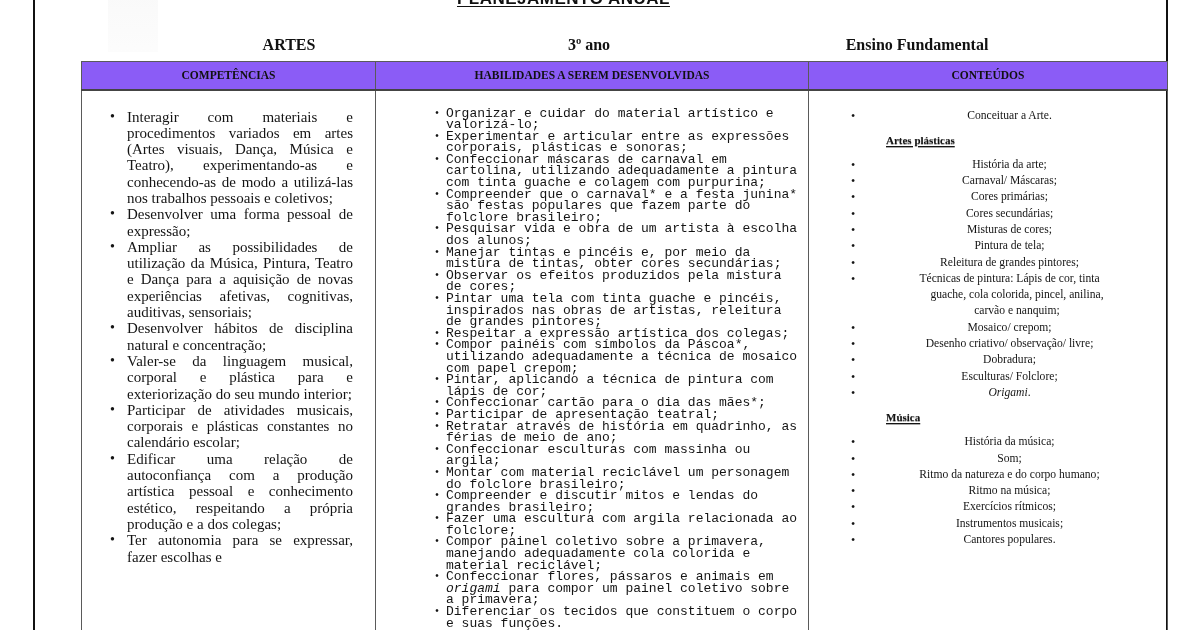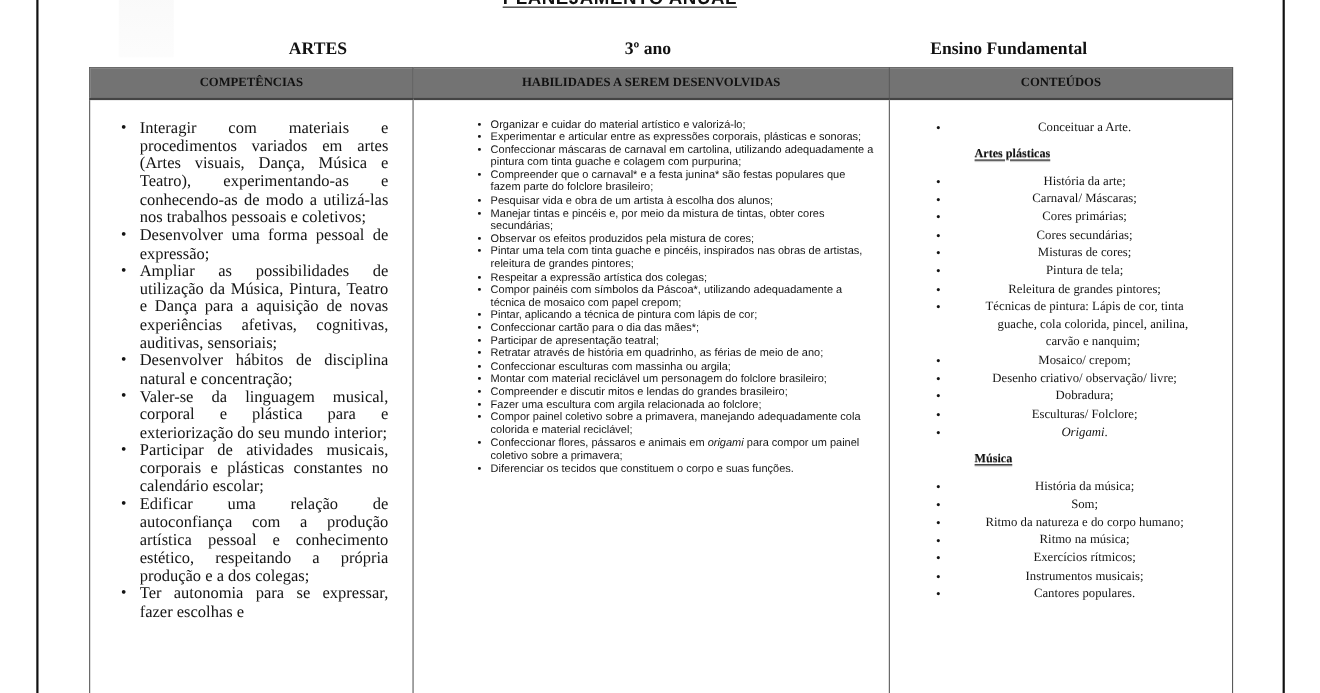--- a/index.html
+++ b/index.html
@@ -29,48 +29,48 @@
     }
     .sub-subject { left: 289px; }
     .sub-grade { left: 589px; }
     .sub-level { left: 917px; }
 
     .plan-table {
       position: absolute; left: 81px; top: 61px; width: 1039px; height: 600px;
       border: 1px solid #5a5a5a; border-collapse: collapse; table-layout: fixed;
     }
     .plan-table th {
-      height: 28px; background: #737373; border: 1px solid #5a5a5a;
+      height: 28px; background: #8b5cf6; border: 1px solid #5a5a5a;
       border-bottom: 2px solid #444;
       font-family: "Liberation Serif", serif; font-weight: bold; font-size: 11.5px;
       text-align: center; vertical-align: middle; color: #111;
     }
     .plan-table td {
       border-left: 1px solid #5a5a5a; border-right: 1px solid #5a5a5a;
       vertical-align: top; padding: 0;
     }
     .col1 { width: 294px; }
     .col2 { width: 433px; }
-    .col3 { width: 312px; }
+    .col3 { width: 359px; }
 
     
     .comp-list { list-style: none; padding: 18px 22px 0 26px; }
     .comp-list li {
       position: relative; padding-left: 19px; font-family: "Liberation Serif", serif;
       font-size: 15px; line-height: 16.3px; text-align: justify; color: #141414;
     }
     .comp-list li::before {
       content: "•"; position: absolute; left: 2px; top: 0; font-size: 14px;
     }
 
     
     .hab-list { list-style: none; padding: 17px 10px 0 58px; }
     .hab-list li {
-      position: relative; padding-left: 12px; font-family: Liberation Sans, sans-serif;
-      font-size: 10px; line-height: 11.6px; color: #141414;
+      position: relative; padding-left: 12px; font-family: Liberation Mono, monospace;
+      font-size: 13px; line-height: 11.6px; color: #141414;
     }
     .hab-list li::before {
       content: "•"; position: absolute; left: 0; top: 0; font-size: 10px;
     }
 
     
     .cont-wrap { padding: 17px 10px 0 42px; font-family: "Liberation Serif", serif; color: #141414; }
     .cont-list { list-style: none; text-align: center; }
     .cont-list li {
       position: relative; padding-left: 11px; font-size: 11.6px; line-height: 16.3px;

